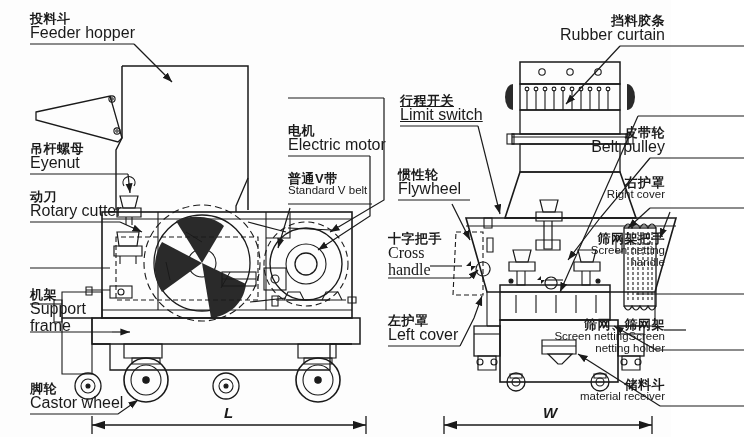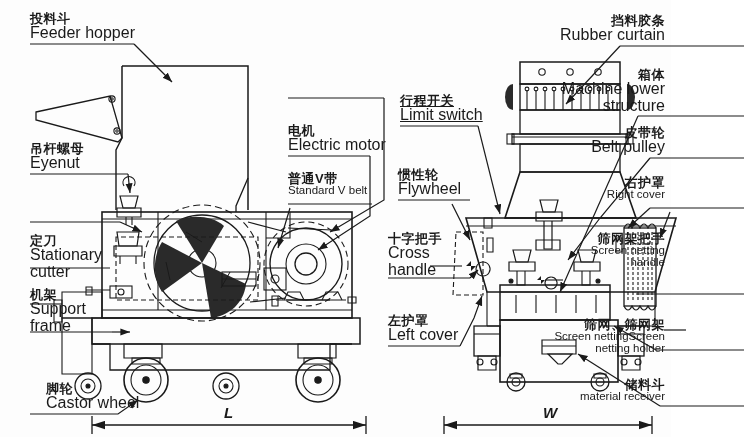--- a/index.html
+++ b/index.html
@@ -313,34 +313,33 @@
   <div class="lbl" style="left:30px;top:12px;">
     <div class="cn">投料斗</div>
     <div class="en">Feeder hopper</div>
   </div>
 
   <div class="lbl" style="left:30px;top:142px;">
     <div class="cn">吊杆螺母</div>
     <div class="en">Eyenut</div>
   </div>
 
-
-  <div class="lbl" style="left:30px;top:234px;">
-    <div class="cn">定刀</div>
-    <div class="en">Stationary</div>
-    <div class="en">cutter</div>
-  </div>
+  <div class="lbl" style="left:30px;top:190px;">
+    <div class="cn">动刀</div>
+    <div class="en">Rotary cutter</div>
+  </div>
+
 
   <div class="lbl" style="left:30px;top:288px;">
     <div class="cn">机架</div>
     <div class="en">Support</div>
     <div class="en">frame</div>
   </div>
 
-  <div class="lbl" style="left:30px;top:382px;margin-left:16px;">
+  <div class="lbl" style="left:30px;top:382px;">
     <div class="cn">脚轮</div>
     <div class="en">Castor wheel</div>
   </div>
 
 
   <div class="lbl" style="left:288px;top:124px;">
     <div class="cn">电机</div>
     <div class="en">Electric motor</div>
   </div>
 
@@ -352,41 +351,36 @@
   <div class="lbl" style="left:400px;top:94px;text-decoration:underline;">
     <div class="cn">行程开关</div>
     <div class="en">Limit switch</div>
   </div>
 
   <div class="lbl" style="left:398px;top:168px;">
     <div class="cn">惯性轮</div>
     <div class="en">Flywheel</div>
   </div>
 
-  <div class="lbl" style="left:388px;top:232px;">
+  <div class="lbl" style="left:388px;top:232px;font-family:Liberation Serif, serif;">
     <div class="cn">十字把手</div>
     <div class="en">Cross</div>
     <div class="en">handle</div>
   </div>
 
   <div class="lbl" style="left:388px;top:314px;">
     <div class="cn">左护罩</div>
     <div class="en">Left cover</div>
   </div>
 
   <div class="lbl ra" style="right:6px;top:14px;">
     <div class="cn">挡料胶条</div>
     <div class="en">Rubber curtain</div>
   </div>
 
-  <div class="lbl ra" style="right:6px;top:68px;">
-    <div class="cn">箱体</div>
-    <div class="en">Machine lower</div>
-    <div class="en">structure</div>
-  </div>
 
   <div class="lbl ra" style="right:6px;top:126px;">
     <div class="cn">皮带轮</div>
     <div class="en">Belt pulley</div>
   </div>
 
   <div class="lbl ra" style="right:6px;top:176px;text-align:right;">
     <div class="cn">右护罩</div>
     <div class="en sm">Right cover</div>
   </div>

